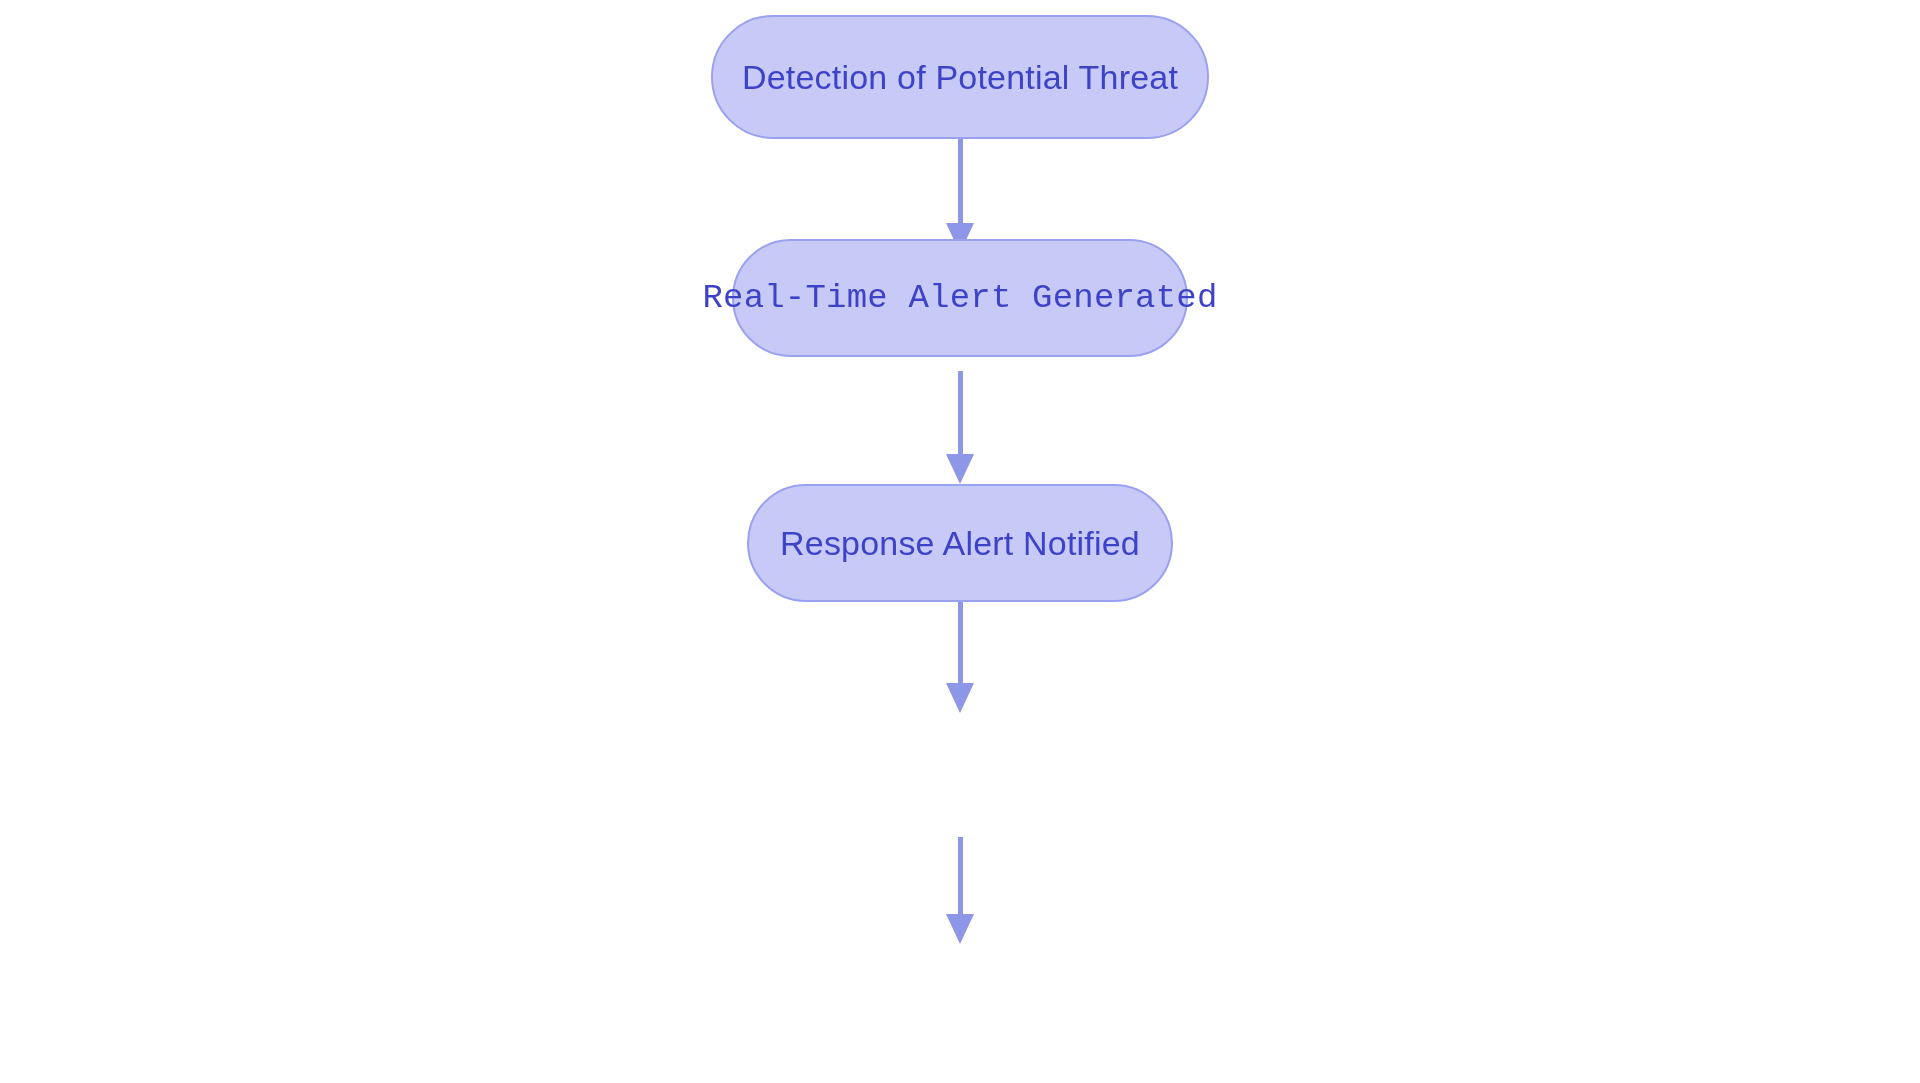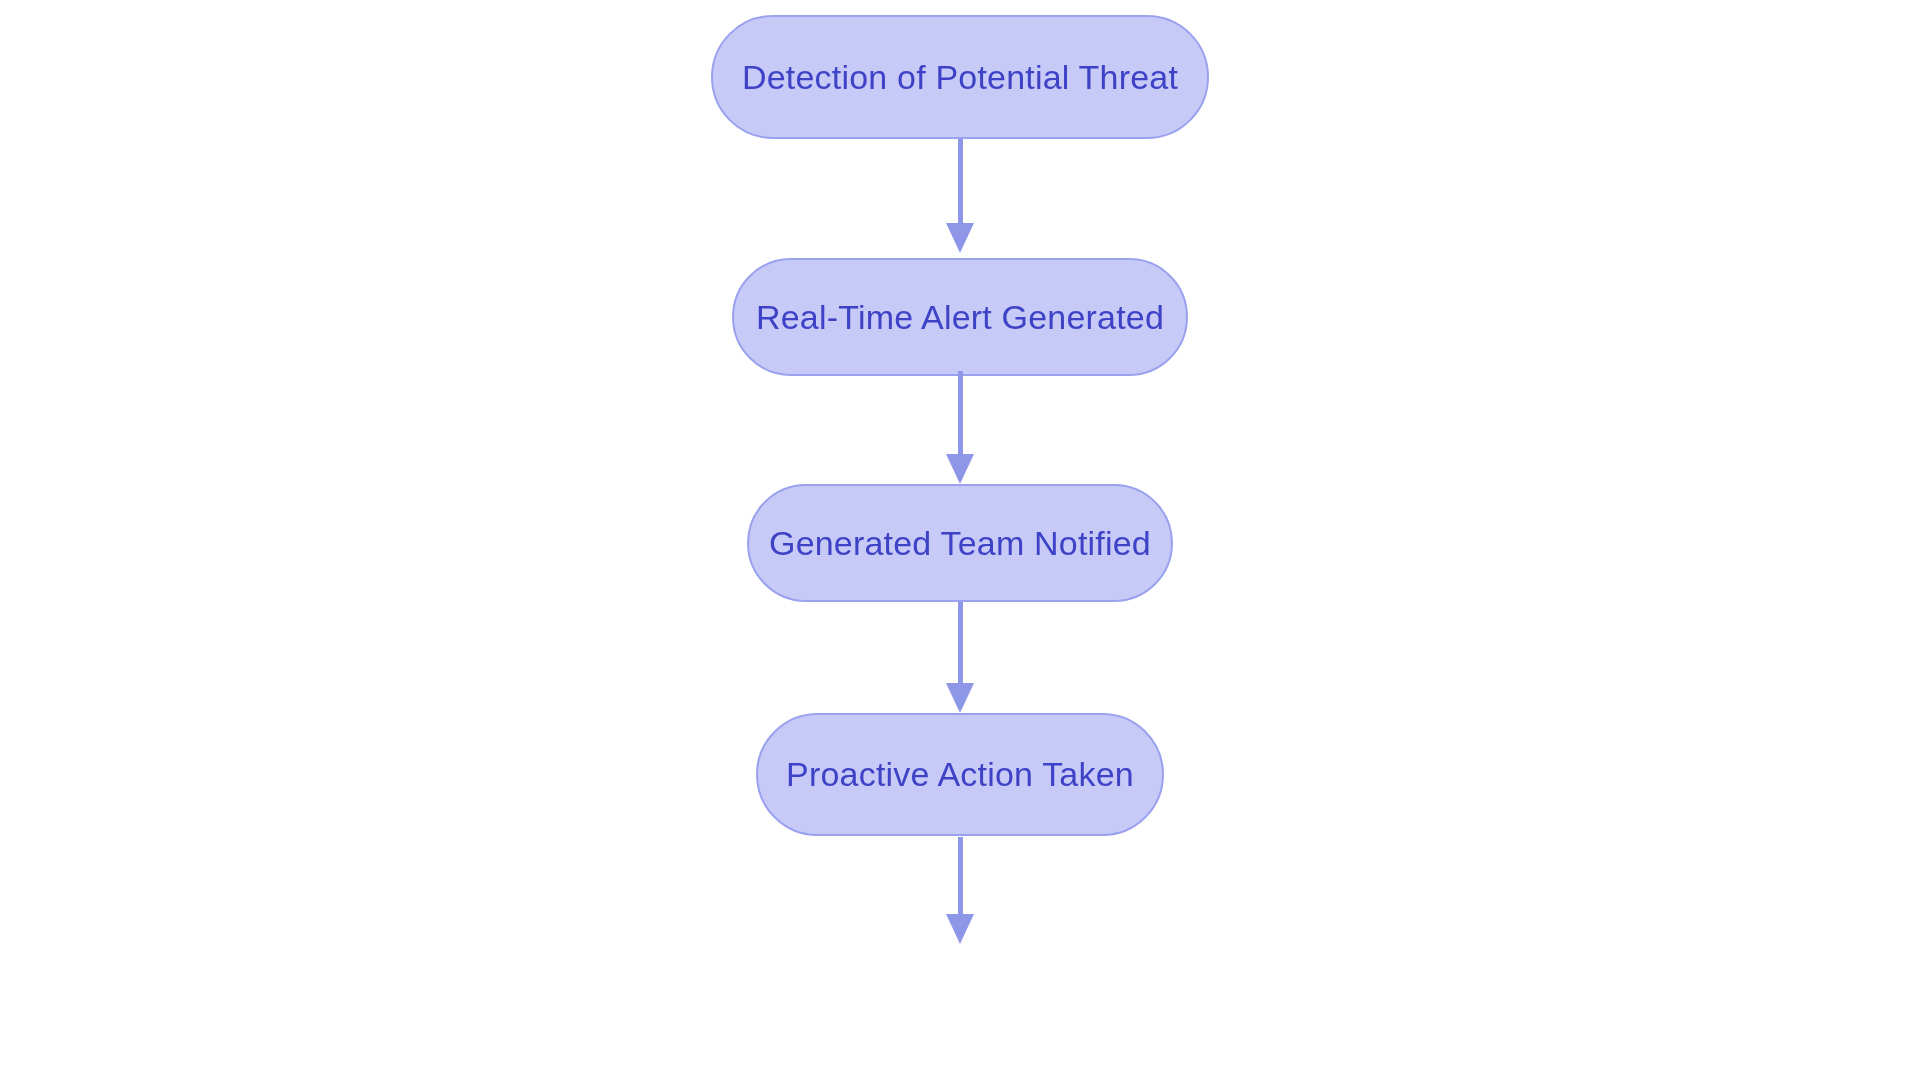--- a/index.html
+++ b/index.html
@@ -50,21 +50,21 @@
   .edge-head {
     width: 0;
     height: 0;
     border-left: 14px solid transparent;
     border-right: 14px solid transparent;
     border-top: 30px solid var(--arrow);
   }
 
   
   #node-1 { left: 711px; top: 15px;  width: 498px; height: 124px; }
-  #node-2 { left: 732px; top: 258px; width: 456px; height: 118px; }
+  #node-2 { left: 732px; top: 239px; width: 456px; height: 118px; font-family: Liberation Mono, monospace; }
   #node-3 { left: 747px; top: 484px; width: 426px; height: 118px; }
   #node-4 { left: 756px; top: 713px; width: 408px; height: 123px; }
   #node-5 { left: 797px; top: 944px; width: 326px; height: 124px; }
 
   #edge-1 { left: 946px; top: 139px; height: 114px; }
   #edge-2 { left: 946px; top: 371px; height: 113px; }
   #edge-3 { left: 946px; top: 602px; height: 111px; }
   #edge-4 { left: 946px; top: 837px; height: 107px; }
 </style>
 </head>
@@ -84,31 +84,28 @@
   <div class="node" id="node-2">
     <span class="node-label">Real-Time Alert Generated</span>
   </div>
 
   <div class="edge" id="edge-2">
     <div class="edge-shaft"></div>
     <div class="edge-head"></div>
   </div>
 
   <div class="node" id="node-3">
-    <span class="node-label">Generated Team Notified</span>
+    <span class="node-label">Response Alert Notified</span>
   </div>
 
   <div class="edge" id="edge-3">
     <div class="edge-shaft"></div>
     <div class="edge-head"></div>
   </div>
 
-  <div class="node" id="node-4">
-    <span class="node-label">Proactive Action Taken</span>
-  </div>
 
   <div class="edge" id="edge-4">
     <div class="edge-shaft"></div>
     <div class="edge-head"></div>
   </div>
 
 
 </div>
 
 </body></html>

